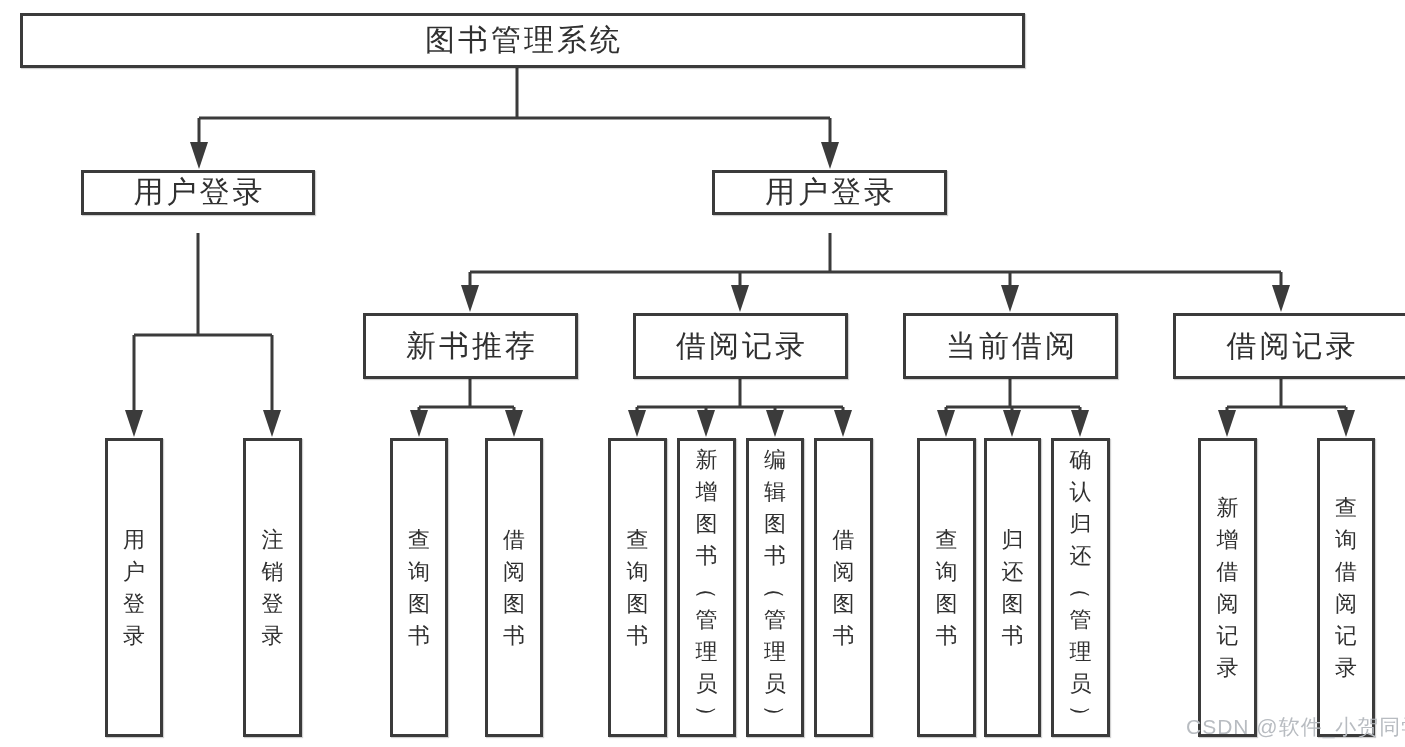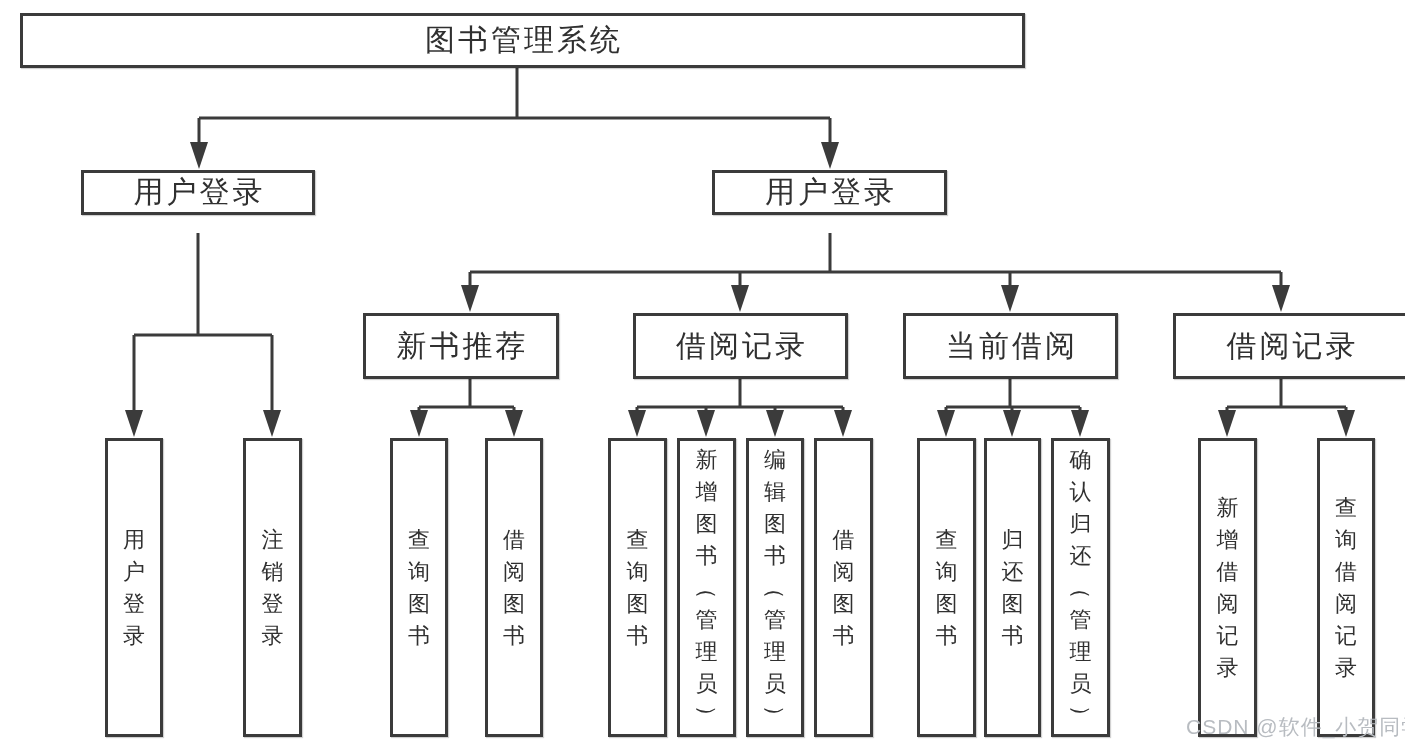--- a/index.html
+++ b/index.html
@@ -108,21 +108,21 @@
     <span class="hlabel">图书管理系统</span>
   </div>
 
   <div class="box lvl2" style="left:81px;width:234px;">
     <span class="hlabel">用户登录</span>
   </div>
   <div class="box lvl2" style="left:712px;width:235px;">
     <span class="hlabel">用户登录</span>
   </div>
 
-  <div class="box lvl3" style="left:363px;width:196px;">
+  <div class="box lvl3" style="left:363px;width:215px;">
     <span class="hlabel">新书推荐</span>
   </div>
   <div class="box lvl3" style="left:633px;width:215px;">
     <span class="hlabel">借阅记录</span>
   </div>
   <div class="box lvl3" style="left:903px;width:215px;text-align:center;">
     <span class="hlabel">当前借阅</span>
   </div>
   <div class="box lvl3" style="left:1173px;width:236px;">
     <span class="hlabel">借阅记录</span>

